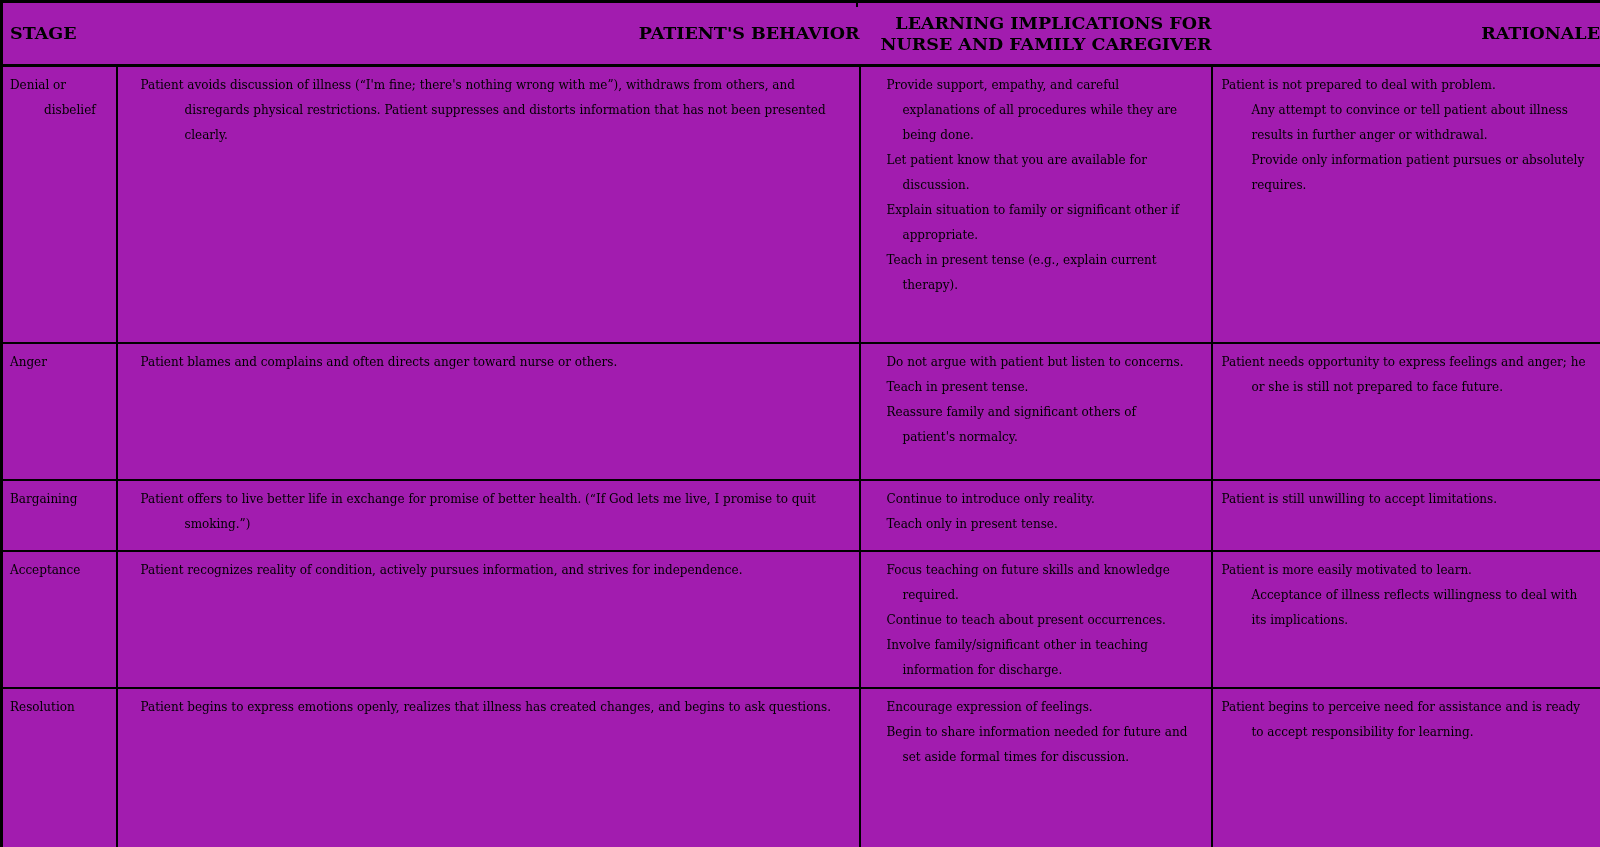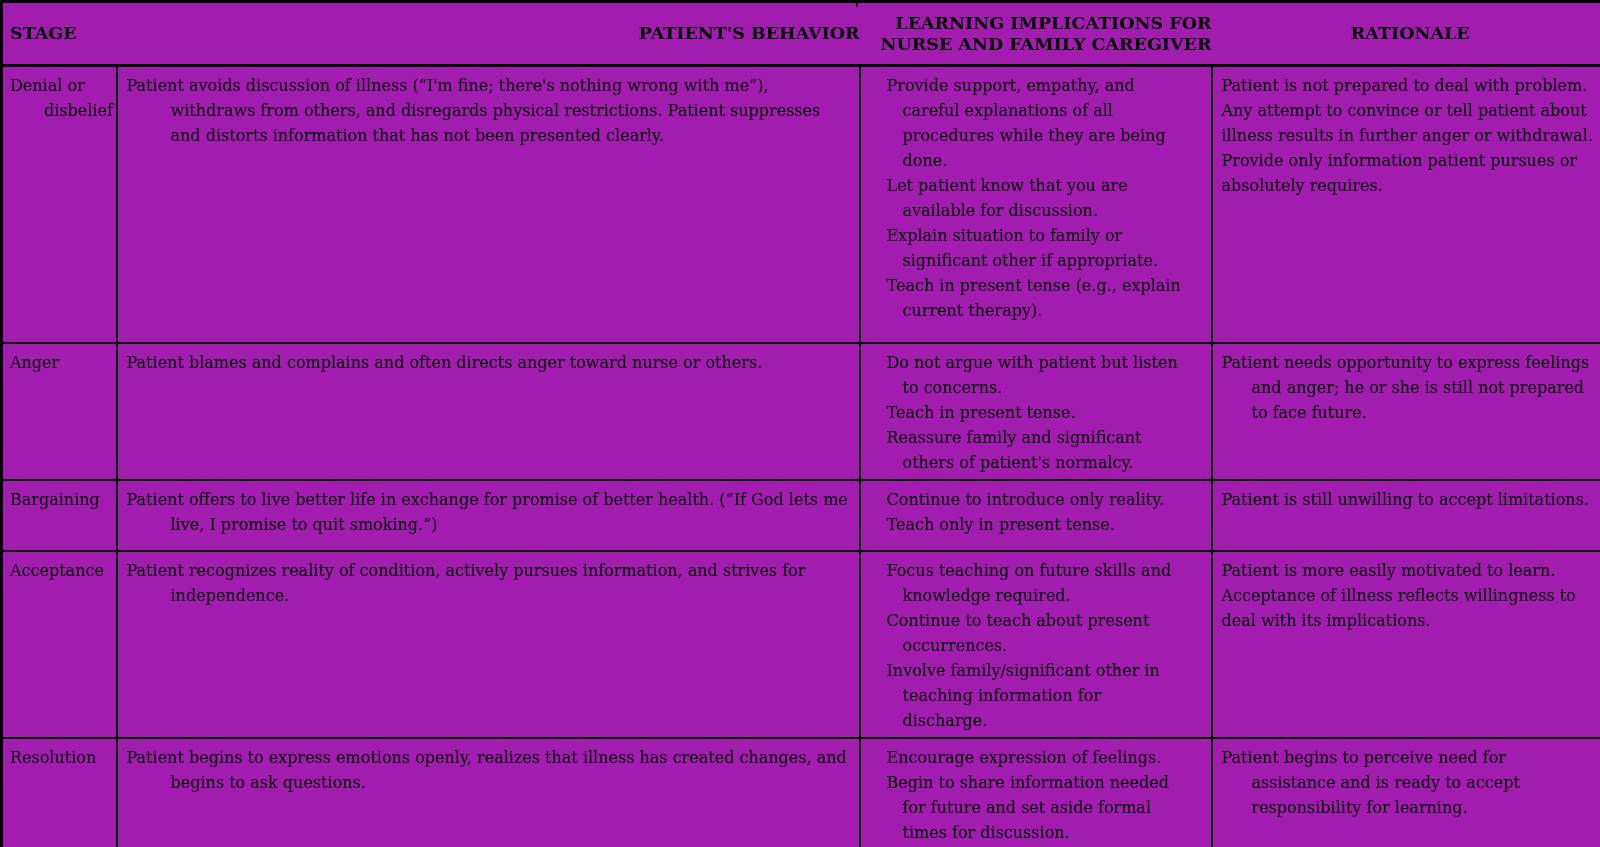--- a/index.html
+++ b/index.html
@@ -34,49 +34,49 @@
     border: 0;
     font-weight: bold;
     font-size: 17.5px;
     line-height: 21px;
     vertical-align: middle;
     padding: 0;
   }
   .th-stage { text-align: left; padding-left: 7px; }
   .th-behav { text-align: right; padding-left: 8px; }
   .th-impl  { text-align: right; white-space: pre-line; }
-  .th-rat   { text-align: center; padding-left: 9px; }
+  .th-rat   { text-align: right; padding-left: 9px; }
 
   tbody td {
     border: 2px solid #000;
     vertical-align: top;
-    font-size: 16px;
+    font-size: 12px;
     line-height: 25px;
     padding: 6px 4px 4px 7px;
   }
   tbody tr:nth-child(1) { height: 277px; }
   tbody tr:nth-child(2) { height: 137px; }
   tbody tr:nth-child(3) { height: 71px;  }
   tbody tr:nth-child(4) { height: 112px; }
   tbody tr:nth-child(5) { height: 180px; }
 
   tbody td p { margin: 0; }
 
   .td-stage  { padding-right: 2px; }
   .stage-text { padding-left: 34px; text-indent: -34px; }
 
-  .td-behav  { padding-left: 9px; padding-right: 8px; }
+  .td-behav  { padding-left: 23px; padding-right: 8px; }
   .behavior-text { padding-left: 44px; text-indent: -44px; }
 
   .td-impl   { padding-left: 26px; padding-right: 20px; margin-left: 44px; }
   .impl-item { padding-left: 16px; text-indent: -16px; }
 
   .td-rat    { padding-left: 9px; padding-right: 6px; }
   .rat-main  { padding-left: 30px; text-indent: -30px; }
-  .rat-sub   { }
+  .rat-sub   { margin-left: 30px; }
 
   .header-tick {
     position: absolute;
     left: 856px;
     top: 0;
     width: 2px;
     height: 7px;
     background: #000;
   }
 </style>

